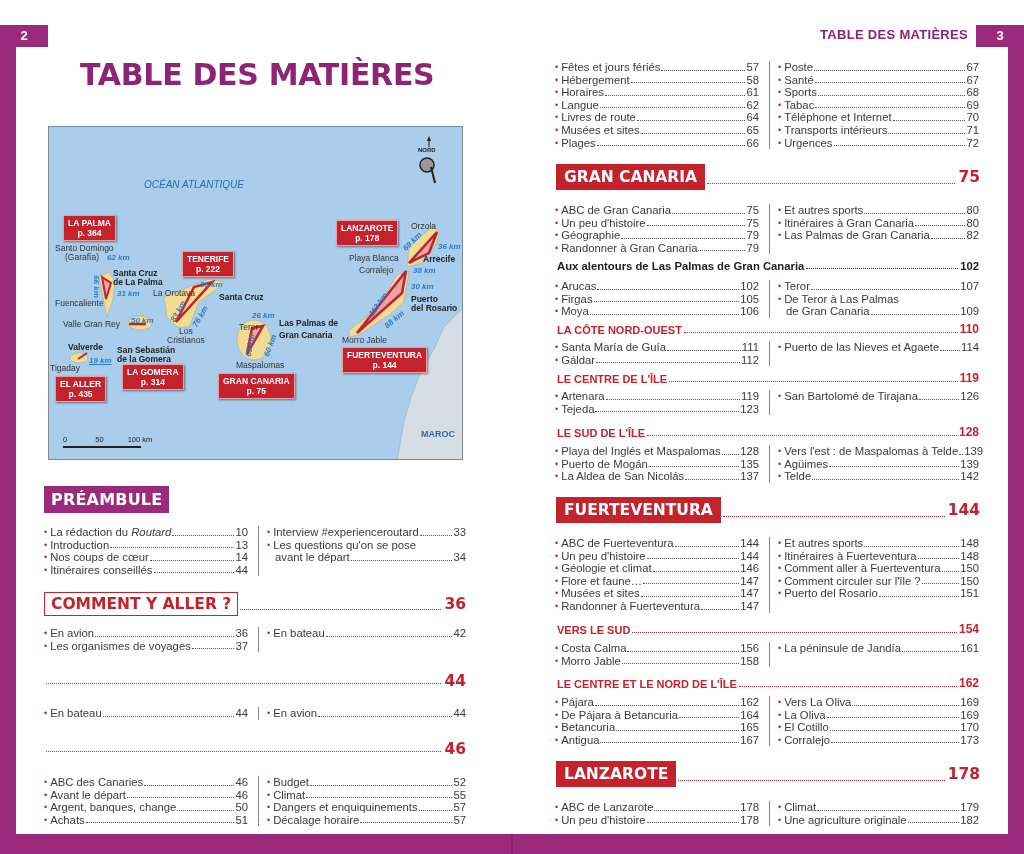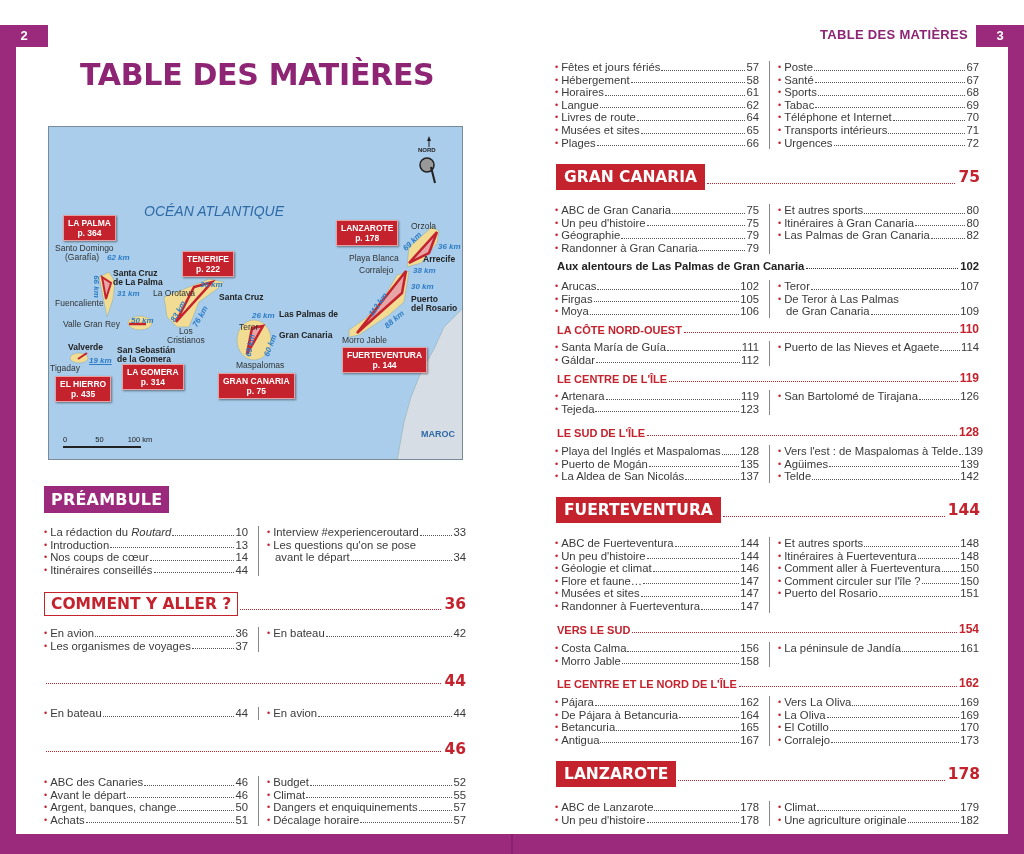--- a/index.html
+++ b/index.html
@@ -17,21 +17,21 @@
   .pagenum.right { right: 0; width: 48px; }
   .running-head { position: absolute; top: 27px; right: 56px; font-family: "Liberation Sans", sans-serif; font-weight: bold; font-size: 13px; color: #8e2474; letter-spacing: 0.3px; }
 
   .main-title { position: absolute; left: 80px; top: 57px; font-family: "DejaVu Sans", sans-serif; font-weight: bold; font-size: 30px; color: #8e2474; letter-spacing: -0.3px; }
 
   
   .map { position: absolute; left: 48px; top: 126px; width: 415px; height: 334px; border: 1px solid #7a8a99; background: #a9cdeb; overflow: hidden; }
   .map svg { position: absolute; left: 0; top: 0; }
   .map-label { position: absolute; font-size: 8.5px; color: #333; white-space: nowrap; line-height: 9px; }
   .map-label.bold { font-weight: bold; color: #222; }
-  .map-ocean { position: absolute; left: 95px; top: 52px; font-style: italic; font-size: 14px; color: #2f6aa6; margin-top: 24px; }
+  .map-ocean { position: absolute; left: 95px; top: 52px; font-style: italic; font-size: 10px; color: #2f6aa6; }
   .map-km { position: absolute; font-size: 8px; font-style: italic; font-weight: bold; color: #2e7cc6; white-space: nowrap; }
   .map-box { position: absolute; background: #c4222d; color: #fff; font-weight: bold; font-size: 8.5px; text-align: center; line-height: 10px; padding: 2px 4px; box-shadow: 1px 1px 2px rgba(0,0,0,0.45); border: 1px solid #e8a0a0; }
   .map-maroc { position: absolute; left: 372px; top: 302px; font-weight: bold; font-size: 9px; color: #2f6aa6; }
   .map-nord { position: absolute; left: 369px; top: 20px; font-size: 6px; font-weight: bold; color: #222; }
   .scale { position: absolute; left: 14px; top: 308px; font-size: 7.5px; color: #222; }
 
   
   .block { position: absolute; }
   .cols { display: flex; position: relative; }
   .col { font-size: 11.3px; line-height: 12.6px; }
@@ -135,40 +135,40 @@
     </div>
   <div class="map-box" style="left:169px;top:246px;">
       <div>GRAN CANARIA</div>
       <div>p. 75</div>
     </div>
   <div class="map-box" style="left:73px;top:237px;">
       <div>LA GOMERA</div>
       <div>p. 314</div>
     </div>
   <div class="map-box" style="left:6px;top:249px;">
-      <div>EL HIERRO</div>
+      <div>EL ALLER</div>
       <div>p. 435</div>
     </div>
 
   <div class="map-label" style="left:6px;top:117px;">Santo Domingo</div>
   <div class="map-label" style="left:16px;top:126px;">(Garafía)</div>
   <div class="map-label bold" style="left:64px;top:142px;">Santa Cruz</div>
   <div class="map-label bold" style="left:64px;top:151px;">de La Palma</div>
   <div class="map-label" style="left:6px;top:172px;">Fuencaliente</div>
   <div class="map-label" style="left:104px;top:162px;">La Orotava</div>
   <div class="map-label bold" style="left:170px;top:166px;">Santa Cruz</div>
   <div class="map-label" style="left:130px;top:200px;">Los</div>
   <div class="map-label" style="left:118px;top:209px;">Cristianos</div>
   <div class="map-label" style="left:14px;top:193px;">Valle Gran Rey</div>
   <div class="map-label bold" style="left:68px;top:219px;">San Sebastián</div>
   <div class="map-label bold" style="left:68px;top:228px;">de la Gomera</div>
   <div class="map-label bold" style="left:19px;top:216px;">Valverde</div>
   <div class="map-label" style="left:1px;top:237px;">Tigaday</div>
   <div class="map-label" style="left:190px;top:196px;">Teror</div>
-  <div class="map-label bold" style="left:230px;top:183px;text-align:center;">Las Palmas de</div>
+  <div class="map-label bold" style="left:230px;top:192px;text-align:center;">Las Palmas de</div>
   <div class="map-label bold" style="left:230px;top:204px;">Gran Canaria</div>
   <div class="map-label" style="left:187px;top:234px;">Maspalomas</div>
   <div class="map-label" style="left:362px;top:95px;">Orzola</div>
   <div class="map-label" style="left:300px;top:127px;">Playa Blanca</div>
   <div class="map-label bold" style="left:374px;top:128px;">Arrecife</div>
   <div class="map-label" style="left:310px;top:139px;">Corralejo</div>
   <div class="map-label bold" style="left:362px;top:168px;">Puerto</div>
   <div class="map-label bold" style="left:362px;top:177px;">del Rosario</div>
   <div class="map-label" style="left:293px;top:209px;">Morro Jable</div>
 

